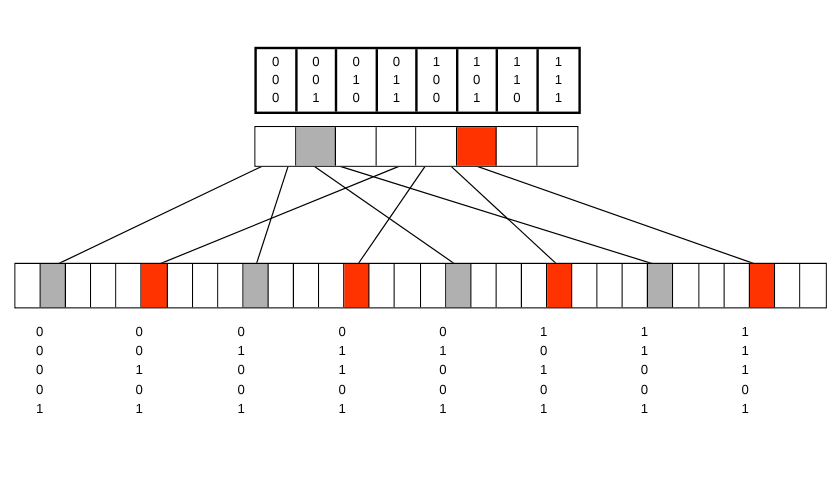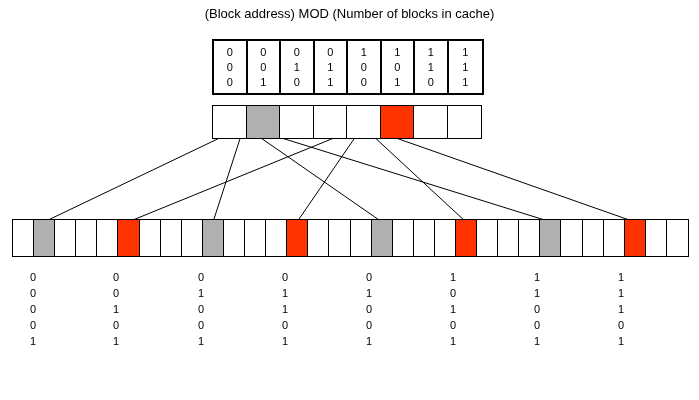--- a/index.html
+++ b/index.html
@@ -100,21 +100,20 @@
     position:absolute;left:0;top:0;
     width:699px;height:400px;
     pointer-events:none;
   }
 </style>
 </head>
 <body>
 
 <div id="stage">
 
-  <div id="title">(Block address) MOD (Number of blocks in cache)</div>
 
   <svg id="lines" width="699" height="400" viewBox="0 0 699 400">
     <defs>
       <marker id="arrowhead" markerWidth="7" markerHeight="7" refX="6" refY="3" orient="auto" markerUnits="userSpaceOnUse">
         <path d="M0,0 L7,3 L0,6 z" fill="#000000"></path>
       </marker>
     </defs>
     <g id="connector-group" stroke="#000000" stroke-width="1" fill="none">
         <line x1="44" y1="222" x2="240.5" y2="128" marker-end="url(#arrowhead)"></line>
         <line x1="213" y1="222" x2="243.5" y2="128" marker-end="url(#arrowhead)"></line>

